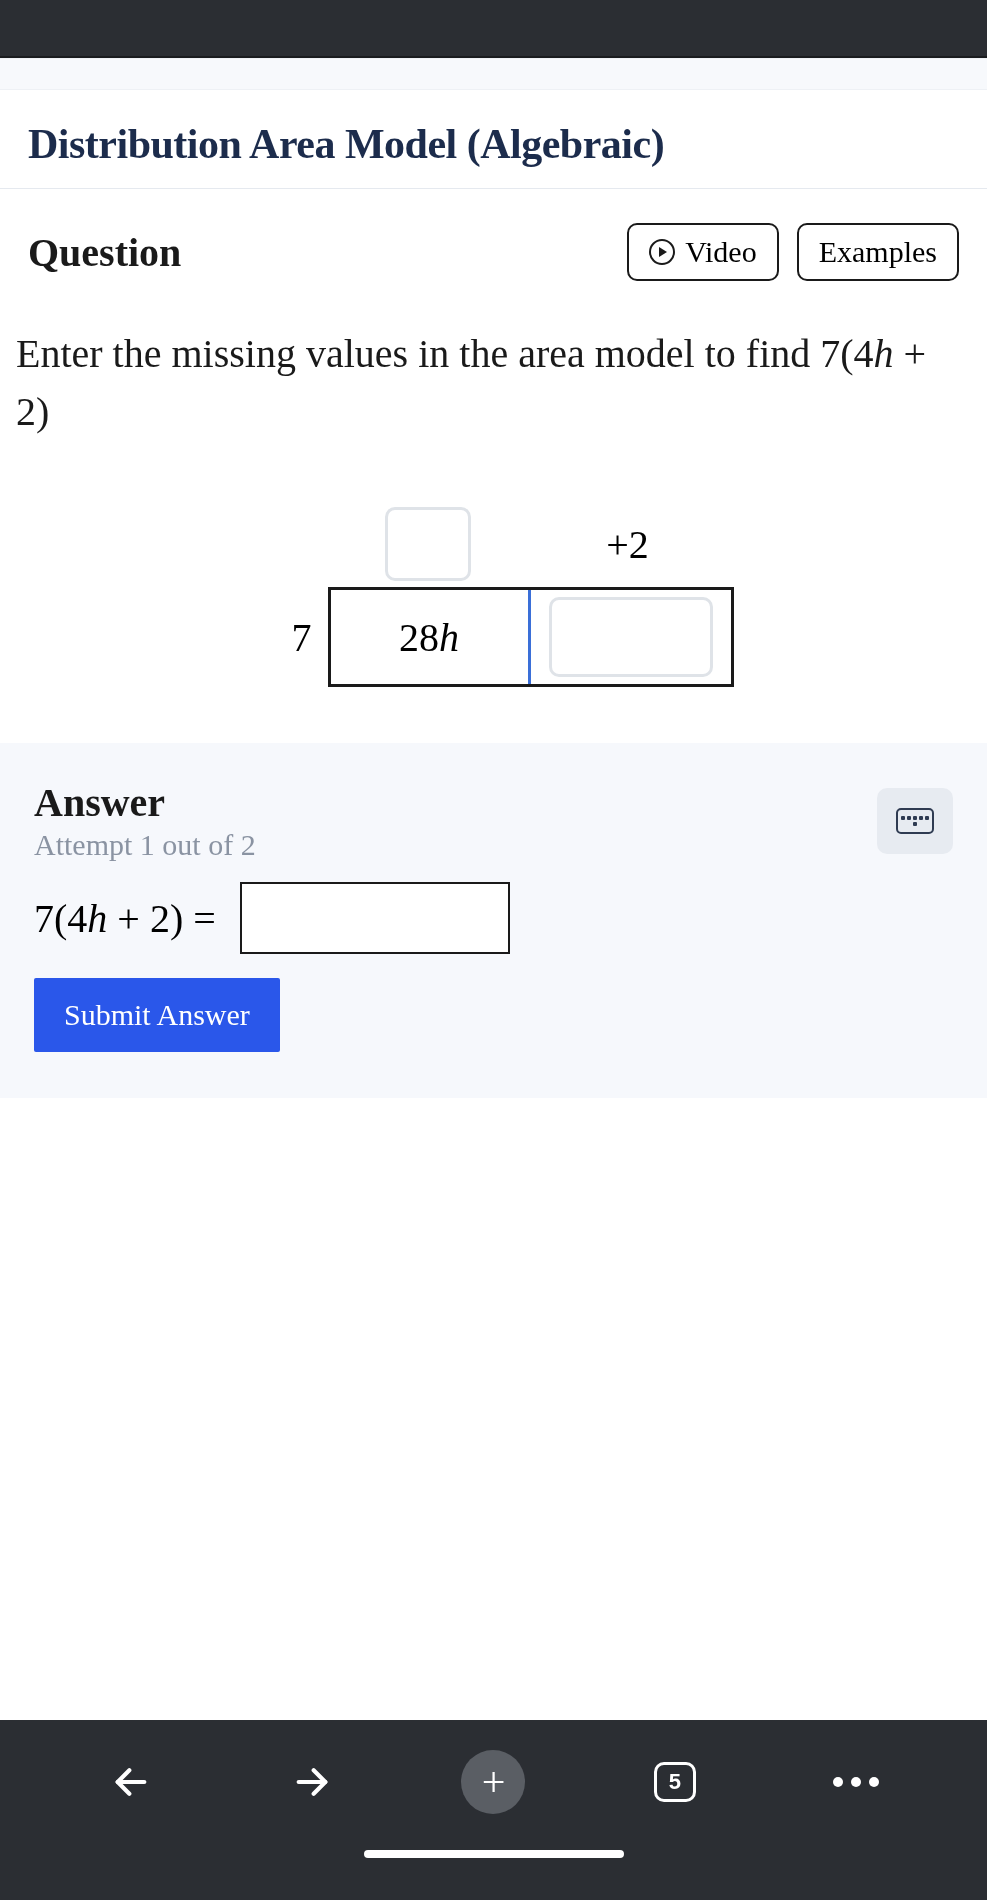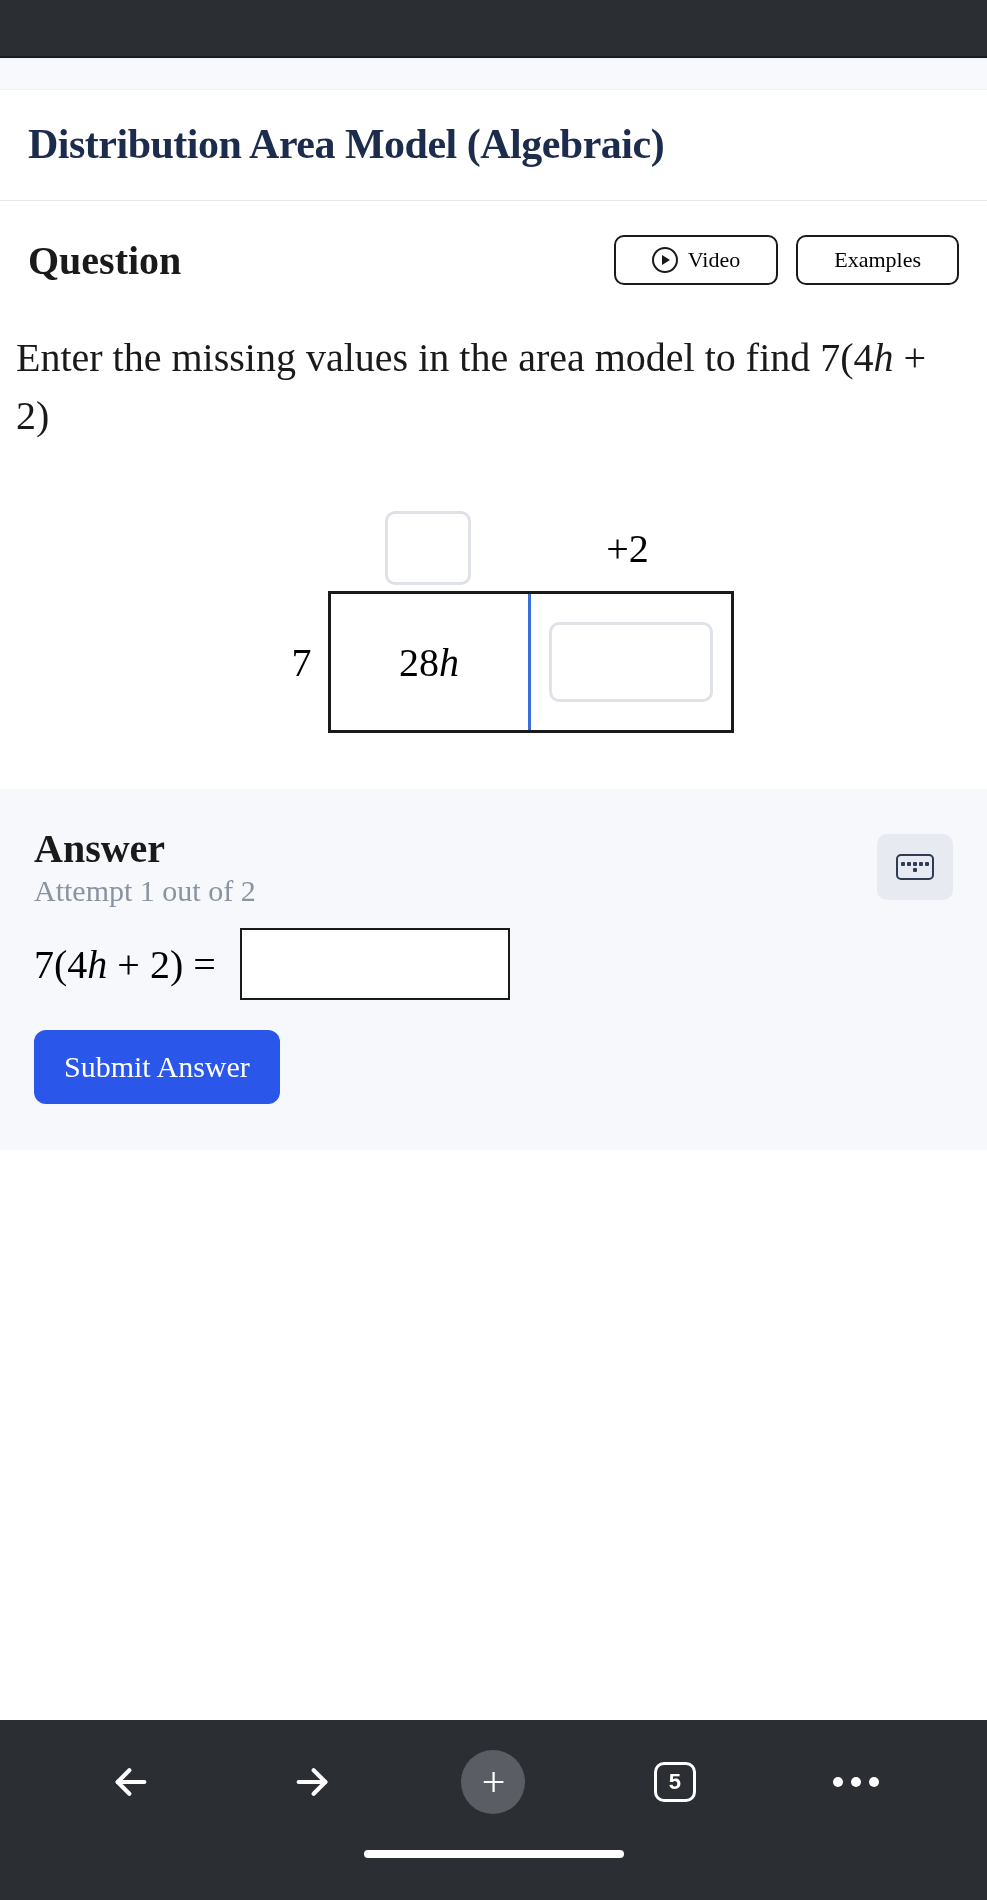--- a/index.html
+++ b/index.html
@@ -3,59 +3,59 @@
 <meta charset="utf-8">
 <style>
 * { box-sizing: border-box; margin: 0; padding: 0; }
 html, body { width: 987px; height: 1900px; font-family: Georgia, 'Times New Roman', serif; background: #fff; }
 body { display: flex; flex-direction: column; }
 
 .top-bar { height: 58px; background: #2b2e33; border-bottom: 2px solid #1a1c1f; }
 
 .spacer-light { height: 32px; background: #f7f9fc; border-bottom: 1px solid #eef1f5; border-top: 1px solid #eef1f5;}
 
-.title-section { padding: 30px 28px 32px 28px; border-bottom: 1px solid #e5e9ef; }
+.title-section { padding: 30px 28px 20px 28px; border-bottom: 1px solid #e5e9ef; }
 .title-section h1 { font-size: 42px; font-weight: 700; color: #1c2c4c; letter-spacing: -0.5px; }
 
 .question-header { display: flex; align-items: center; padding: 34px 28px 0 28px; gap: 18px; }
 .question-label { font-size: 40px; font-weight: 700; color: #1a1a1a; flex: 0 0 auto; margin-right: auto; }
-.btn-outline { display: inline-flex; align-items: center; gap: 10px; border: 2px solid #1a1a1a; border-radius: 10px; padding: 10px 36px; font-size: 22px; font-family: Georgia, serif; background: #fff; cursor: pointer; }
+.btn-outline { display: inline-flex; align-items: center; gap: 10px; border: 2px solid #1a1a1a; border-radius: 10px; padding: 10px 20px; font-size: 30px; font-family: Georgia, serif; background: #fff; cursor: pointer; }
 .play-icon { width: 26px; height: 26px; border: 2.5px solid #1a1a1a; border-radius: 50%; display: inline-flex; align-items: center; justify-content: center; }
 .play-icon::after { content: ""; width: 0; height: 0; border-left: 8px solid #1a1a1a; border-top: 5px solid transparent; border-bottom: 5px solid transparent; margin-left: 2px; }
 
 .instruction { padding: 44px 28px 10px 16px; font-size: 40px; line-height: 1.45; color: #1a1a1a; }
 .math-expr { font-family: 'Times New Roman', serif; }
 .math-var { font-style: italic; }
 
 .area-model-wrap { display:flex; justify-content:center; padding: 50px 0 56px 0;}
 .area-model { display: inline-block; }
 .am-top { display:flex; align-items:center; }
 .am-top-spacer { width: 74px; }
 .am-top-cell { width: 200px; display:flex; justify-content:center; align-items:center; height: 86px; font-size: 40px;}
 .am-input-small { width: 86px; height: 74px; border: 3px solid #dfe3e8; border-radius: 10px; background:#fff; }
 .am-bottom { display:flex; align-items:stretch; }
 .am-side { width: 74px; display:flex; align-items:center; justify-content:flex-end; font-size: 40px; padding-right: 16px;}
 .am-row { display:flex; border: 3px solid #1a1a1a; }
-.am-cell { width: 200px; height: 136px; display:flex; align-items:center; justify-content:center; font-size: 40px; }
+.am-cell { width: 200px; height: 94px; display:flex; align-items:center; justify-content:center; font-size: 40px; }
 .am-cell:first-child { border-right: 3px solid #3a6fd8; }
 .am-input-cell { width: 164px; height: 80px; border: 3px solid #dfe3e8; border-radius: 10px; background:#fff;}
 
 .answer-section { background: #f6f8fc; padding: 36px 34px 46px 34px; margin: 0; }
 .answer-header { display:flex; align-items:center; justify-content:space-between; }
 .answer-title { font-size: 40px; font-weight: 700; color:#1a1a1a; }
 .attempt { font-size: 30px; color: #8a93a2; margin-top: 2px; }
 .keyboard-btn { width: 76px; height: 66px; background: #e7ebf1; border-radius: 10px; display:flex; align-items:center; justify-content:center; cursor:pointer; }
 .kbd-icon { width: 38px; height: 26px; border: 2.5px solid #2f3b52; border-radius: 5px; position:relative; display:flex; flex-wrap:wrap; align-content:center; justify-content:center; gap:2px; padding:2px 3px;}
 .kbd-icon span { width:4px; height:4px; background:#2f3b52; border-radius:1px; }
 
 .according { font-size: 40px; margin-top: 62px; color:#1a1a1a; line-height:1.5;}
 .answer-line { display:flex; align-items:center; gap: 24px; margin-top: 20px; font-size: 40px;}
 .answer-input { width: 270px; height: 72px; border: 2px solid #1a1a1a; background:#fff; }
 
-.submit-btn { margin-top: 30px; background: #2a57ea; color:#fff; border:none; border-radius: 12px; padding: 20px 30px; font-size: 30px; font-family: Georgia, serif; cursor:pointer; }
+.submit-btn { margin-top: 24px; background: #2a57ea; color:#fff; border:none; border-radius: 2px; padding: 20px 30px; font-size: 30px; font-family: Georgia, serif; cursor:pointer; }
 
 .bottom-spacer { flex: 1; background:#fff; }
 
 .nav-bar { height: 124px; background: #2b2e33; display:flex; align-items:center; justify-content:space-around; padding: 0 40px; }
 .nav-icon { color:#fff; font-size: 40px; display:flex; align-items:center; justify-content:center; width:64px; height:64px; }
 .nav-arrow { font-weight:400; }
 .nav-plus { width: 64px; height:64px; background:#5a5e64; border-radius:50%; display:flex; align-items:center; justify-content:center; font-size:42px; color:#fff;}
 .nav-tabs { border:3px solid #fff; border-radius:10px; padding: 4px 12px; font-size:22px; font-family: Arial, sans-serif; color:#fff; font-weight:700;}
 .nav-dots { display:flex; gap:8px; }
 .nav-dots span { width:10px; height:10px; background:#fff; border-radius:50%; }

